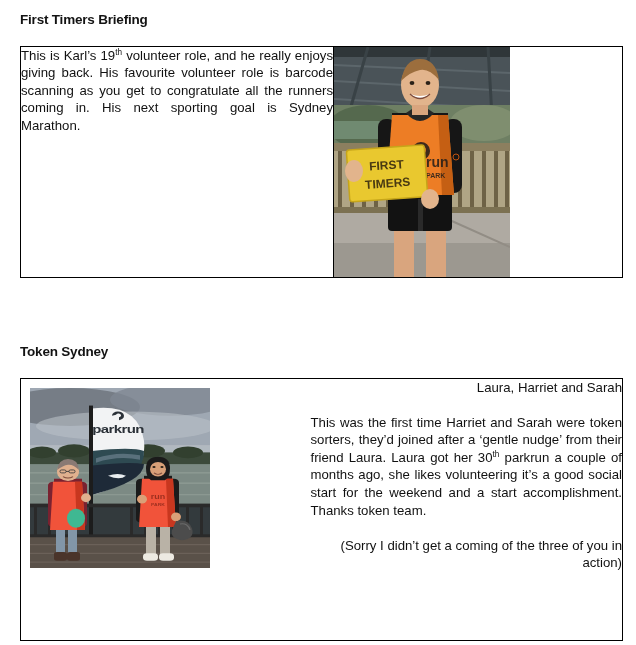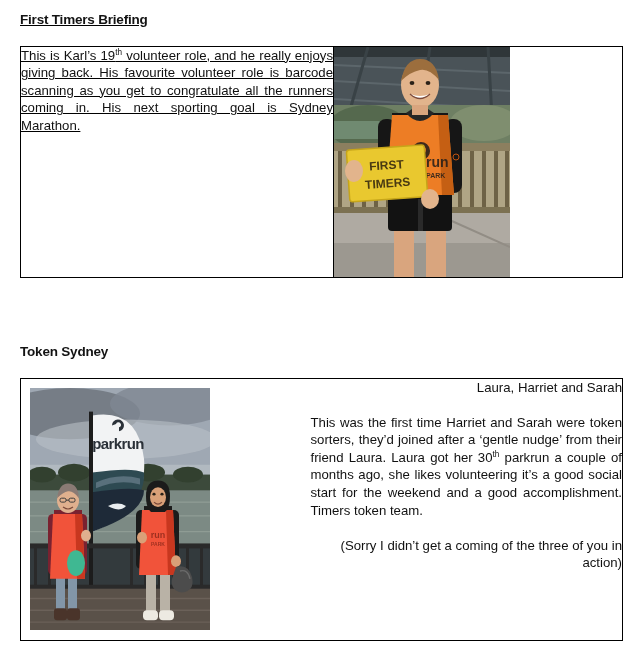--- a/index.html
+++ b/index.html
@@ -83,21 +83,20 @@
     vertical-align: super;
     line-height: 0;
   }
 
   
   #section-first-timers {
     position: absolute;
     left: 20px;
     top: 12px;
     width: 602px;
-    text-decoration: underline;
   }
   #table-first-timers {
     margin-top: 18px;
     width: 602px;
     height: 232px;
     padding-left: 13px;
   }
 
   
   #section-token-sorters {
@@ -117,21 +116,21 @@
     position: relative;
     overflow: hidden;
     background: #333a3d;
   }
   #photo-karl {
     width: 176px;
     height: 230px;
   }
   #photo-token-team {
     width: 180px;
-    height: 242px;
+    height: 180px;
     margin: 9px 0 0 9px;
   }
   .photo svg {
     display: block;
     width: 100%;
     height: 100%;
   }
 </style>
 </head>
 <body>
@@ -369,21 +368,21 @@
                   <path d="M146 182 q12 -4 16 10 q3 14 -10 16 q-12 -2 -10 -14 Z" fill="#4C4C4C"></path>
                   <path d="M150 186 q8 -2 10 8" stroke="#6B6B6B" stroke-width="1.4" fill="none"></path>
                 </g>
               </svg>
             </div>
           </td>
 
           <td class="cell-text">
             <p class="body-text left"> Laura, Harriet and Sarah</p>
 
-            <p class="body-text"><span>This was the first time Harriet and Sarah were token sorters, they’d joined after a ‘gentle nudge’ from their friend Laura. Laura got her 30</span><sup>th</sup><span> parkrun a couple of months ago, she likes volunteering it’s a good social start for the weekend and a good accomplishment. Timers token team.</span></p>
+            <p class="body-text"><span>This was the first time Harriet and Sarah were token sorters, they’d joined after a ‘gentle nudge’ from their friend Laura. Laura got her 30</span><sup>th</sup><span> parkrun a couple of months ago, she likes volunteering it’s a good social start for the weekend and a start accomplishment. Thanks token team.</span></p>
 
             <p class="body-text left">(Sorry I didn’t get a coming of the three of you in action)</p>
           </td>
 
         </tr>
       </tbody>
     </table>
   </div>
 
 </div>

